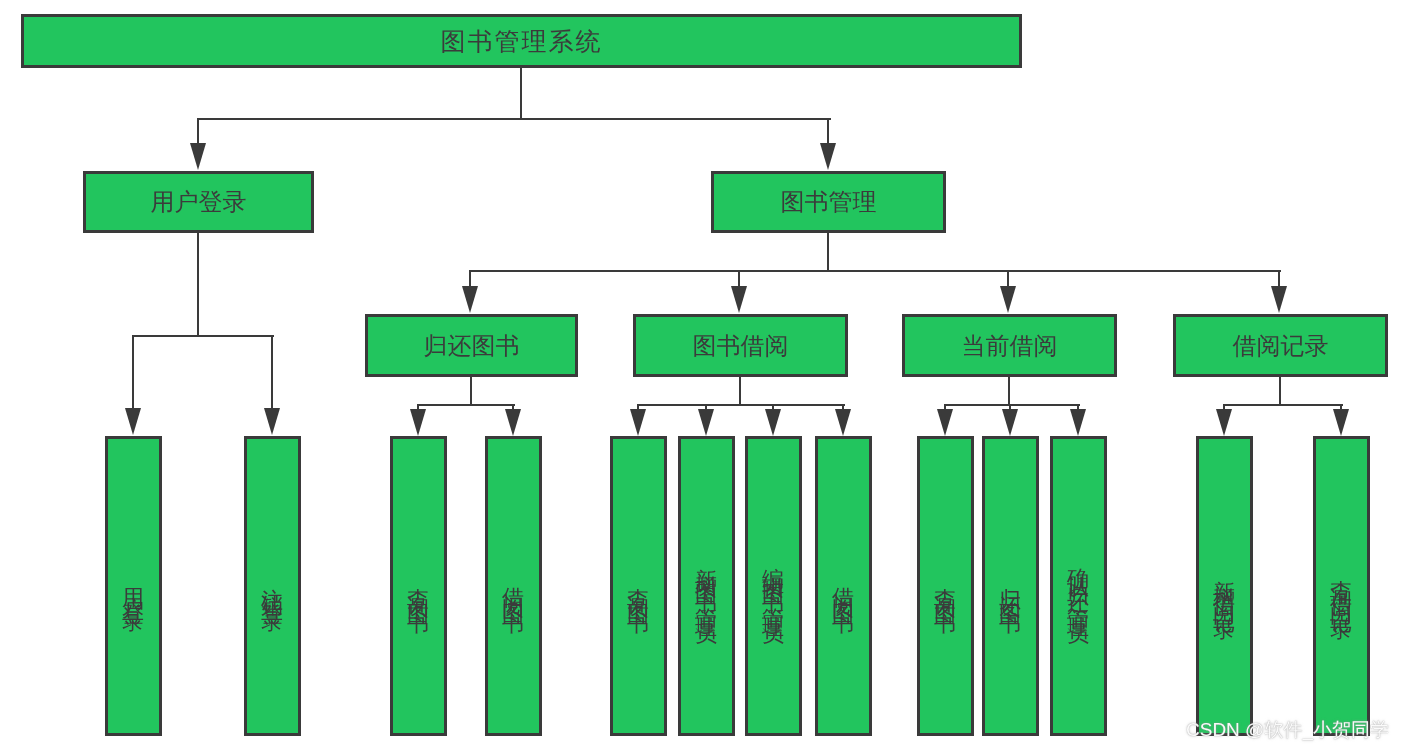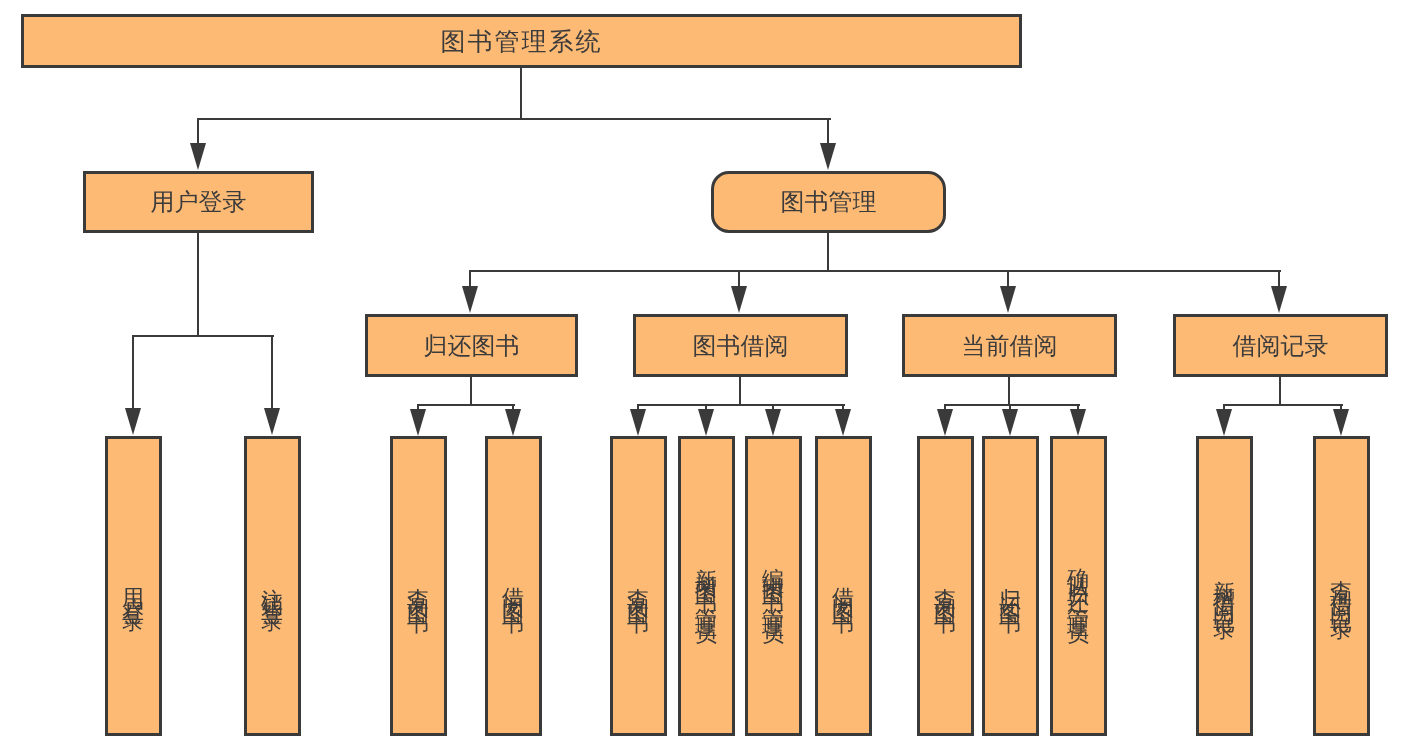--- a/index.html
+++ b/index.html
@@ -1,21 +1,21 @@
 <!DOCTYPE html>
 <html><head>
 <meta charset="utf-8">
 <style>
   html,body{margin:0;padding:0;background:#ffffff;}
   .canvas{
     position:relative;width:1405px;height:747px;background:#ffffff;overflow:hidden;
     font-family:"Liberation Sans","DejaVu Sans",sans-serif;color:#3b3b3b;
   }
   .node{
-    position:absolute;box-sizing:border-box;border:3px solid #3a3a3a;background:#fdba74;
+    position:absolute;box-sizing:border-box;border:3px solid #3a3a3a;background:#22c55e;
     display:flex;align-items:center;justify-content:center;
     font-size:24px;color:#3b3b3b;white-space:nowrap;
   }
   .node.root{font-size:25px;letter-spacing:2px;}
   .node.leaf{
     writing-mode:vertical-rl;text-orientation:mixed;
     font-size:22px;letter-spacing:8px;line-height:51px;
   }
   .hline,.vline{position:absolute;background:#3a3a3a;}
   .hline{height:2px;}
@@ -40,21 +40,21 @@
   <div class="node root" style="left:21px;top:14px;width:1001px;height:54px;">图书管理系统</div>
 
   <div class="vline" style="left:520px;top:68px;height:52px;"></div>
   <div class="hline" style="left:197px;top:118px;width:634px;"></div>
   <div class="vline" style="left:197px;top:118px;height:28px;"></div>
   <div class="vline" style="left:827px;top:118px;height:28px;"></div>
   <div class="arrow" style="left:190px;top:143px;"></div>
   <div class="arrow" style="left:820px;top:143px;"></div>
 
   <div class="node" style="left:83px;top:171px;width:231px;height:62px;">用户登录</div>
-  <div class="node" style="left:711px;top:171px;width:235px;height:62px;border-radius:18px;">图书管理</div>
+  <div class="node" style="left:711px;top:171px;width:235px;height:62px;">图书管理</div>
 
   <div class="vline" style="left:197px;top:233px;height:103px;"></div>
   <div class="hline" style="left:132px;top:335px;width:142px;"></div>
   <div class="vline" style="left:132px;top:335px;height:75px;"></div>
   <div class="vline" style="left:271px;top:335px;height:75px;"></div>
   <div class="arrow" style="left:125px;top:408px;"></div>
   <div class="arrow" style="left:264px;top:408px;"></div>
 
   <div class="vline" style="left:827px;top:233px;height:39px;"></div>
   <div class="hline" style="left:469px;top:270px;width:812px;"></div>
@@ -117,14 +117,15 @@
   <div class="node leaf" style="left:745px;top:436px;width:57px;height:300px;">编辑图书（管理员）</div>
   <div class="node leaf" style="left:815px;top:436px;width:57px;height:300px;">借阅图书</div>
 
   <div class="node leaf" style="left:917px;top:436px;width:57px;height:300px;">查询图书</div>
   <div class="node leaf" style="left:982px;top:436px;width:57px;height:300px;">归还图书</div>
   <div class="node leaf" style="left:1050px;top:436px;width:57px;height:300px;">确认归还（管理员）</div>
 
   <div class="node leaf" style="left:1196px;top:436px;width:57px;height:300px;">新增借阅记录</div>
   <div class="node leaf" style="left:1313px;top:436px;width:57px;height:300px;">查询借阅记录</div>
 
+  <div class="watermark">CSDN @软件_小贺同学</div>
 
 </div>
 
 </body></html>

